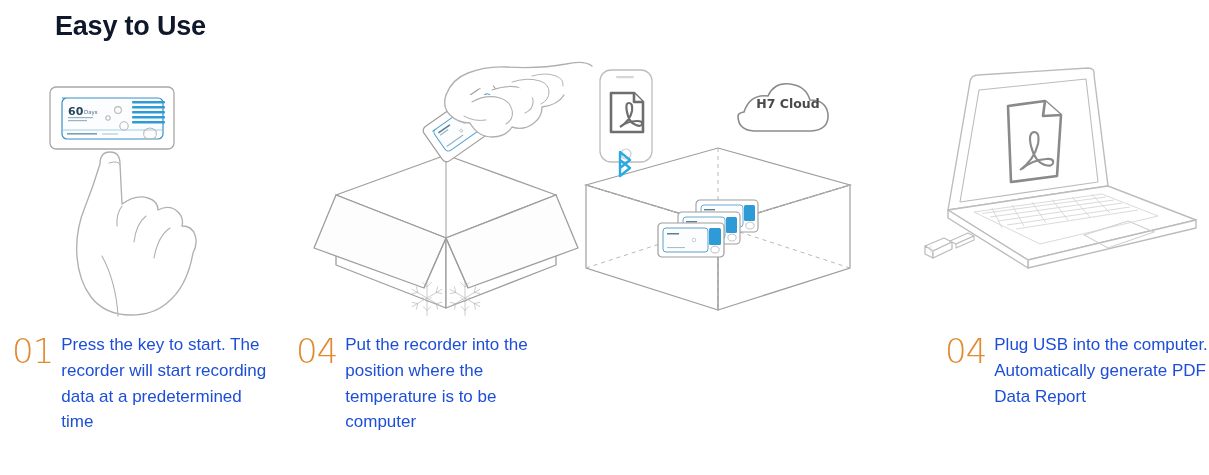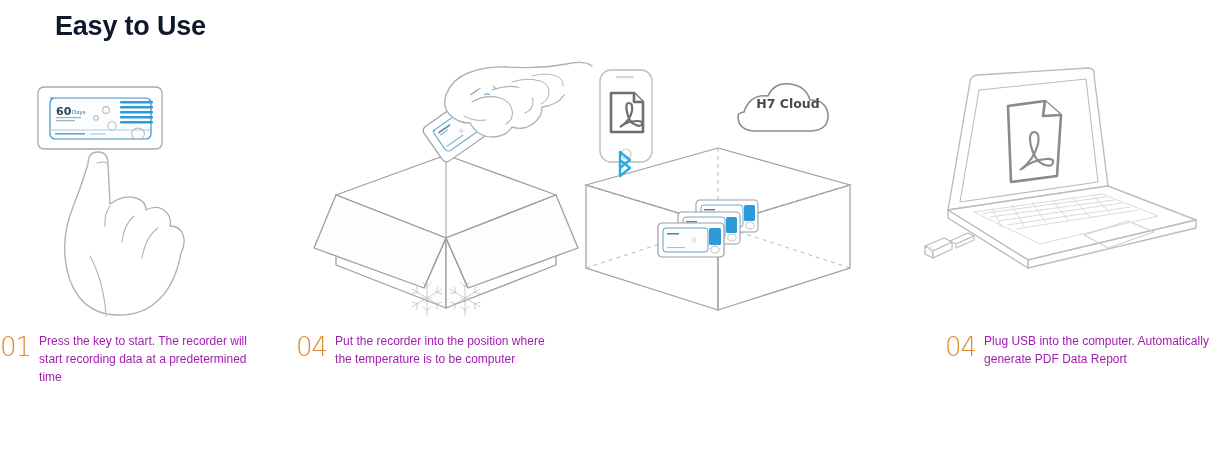--- a/index.html
+++ b/index.html
@@ -7,35 +7,35 @@
     width:1209px;height:475px;background:#ffffff;
     font-family:"Liberation Sans",sans-serif;
     overflow:hidden;position:relative;
   }
   #page-title{
     position:absolute;left:55px;top:11px;
     font-size:27px;font-weight:bold;color:#0f172a;
     letter-spacing:-.2px;
   }
   .panel{position:absolute;top:60px;width:300px;height:415px;}
-  .panel-1{left:0px;}
+  .panel-1{left:12px;}
   .panel-2{left:296px;}
   .panel-3{left:568px;}
   .panel-4{left:912px;width:297px;}
   .art{position:absolute;left:0;top:0;width:300px;height:265px;}
   .art svg{display:block;}
   .caption{position:absolute;top:272px;left:0;width:295px;display:flex;gap:8px;}
   .panel-4 .caption{left:33px;width:275px;}
   .step-num{
-    font-size:26px;line-height:1;color:#E08A30;
+    font-size:34px;line-height:1;color:#E08A30;
     font-family:"DejaVu Sans",sans-serif;font-weight:300;
     flex:0 0 auto;padding-top:2px;letter-spacing:-1px;
   }
   .step-text{
-    font-size:12px;line-height:1.52;color:#a21caf;
+    font-size:17px;line-height:1.52;color:#1d4ed8;
     font-family:"Liberation Sans",sans-serif;
   }
   .panel-3 .step-text{width:240px;}
   .panel-4 .step-text{width:252px;}
   .panel-1 .step-text{width:215px;}
   .panel-2 .step-text{width:215px;}
 </style>
 </head>
 <body>
 

